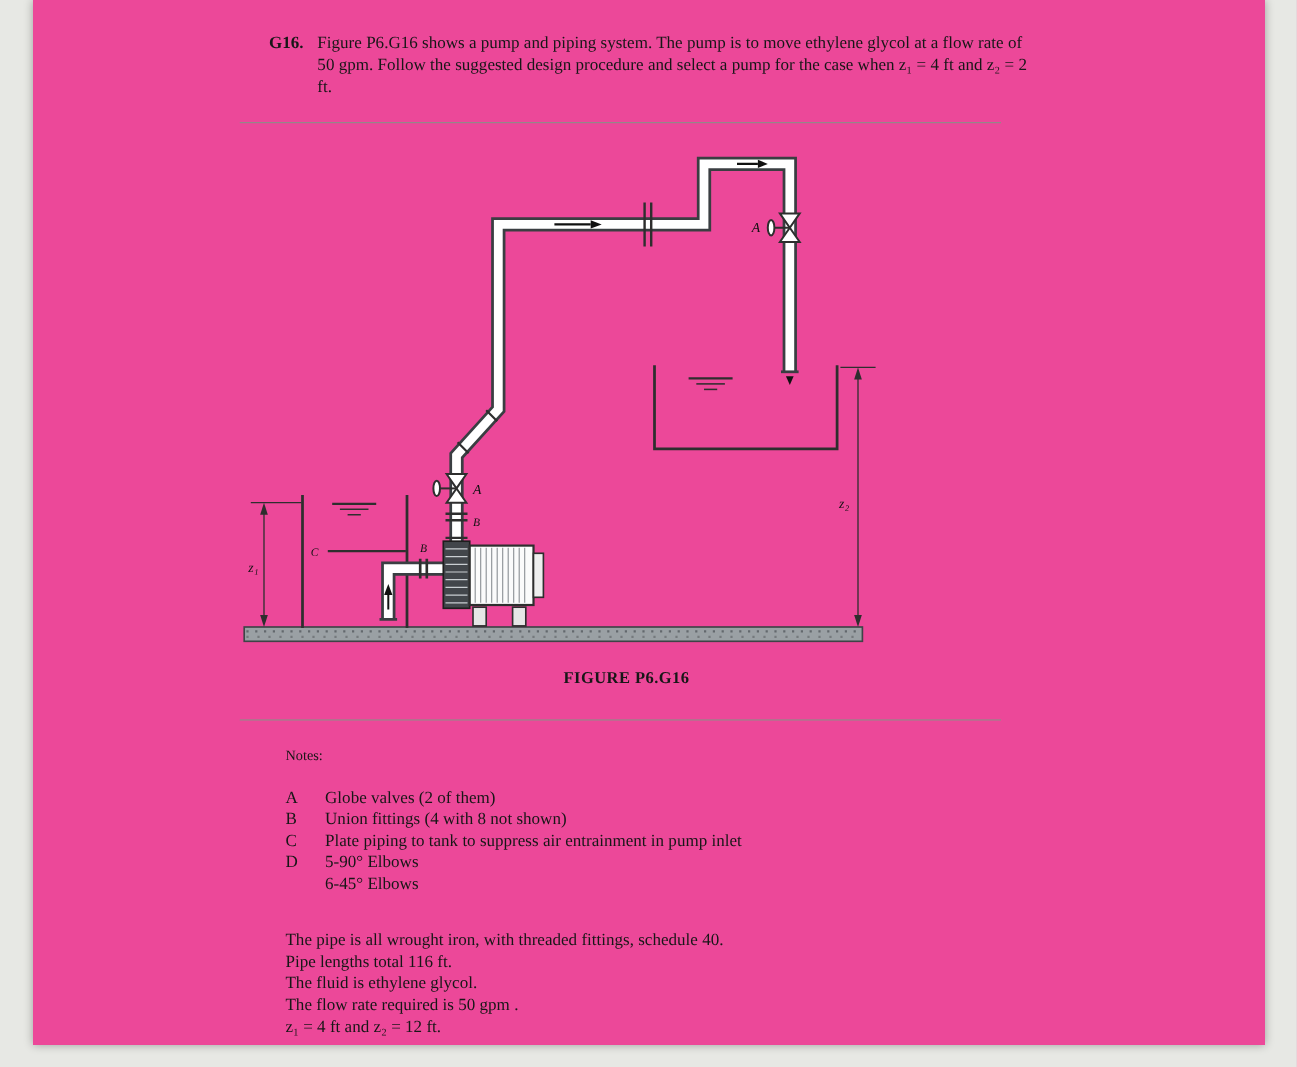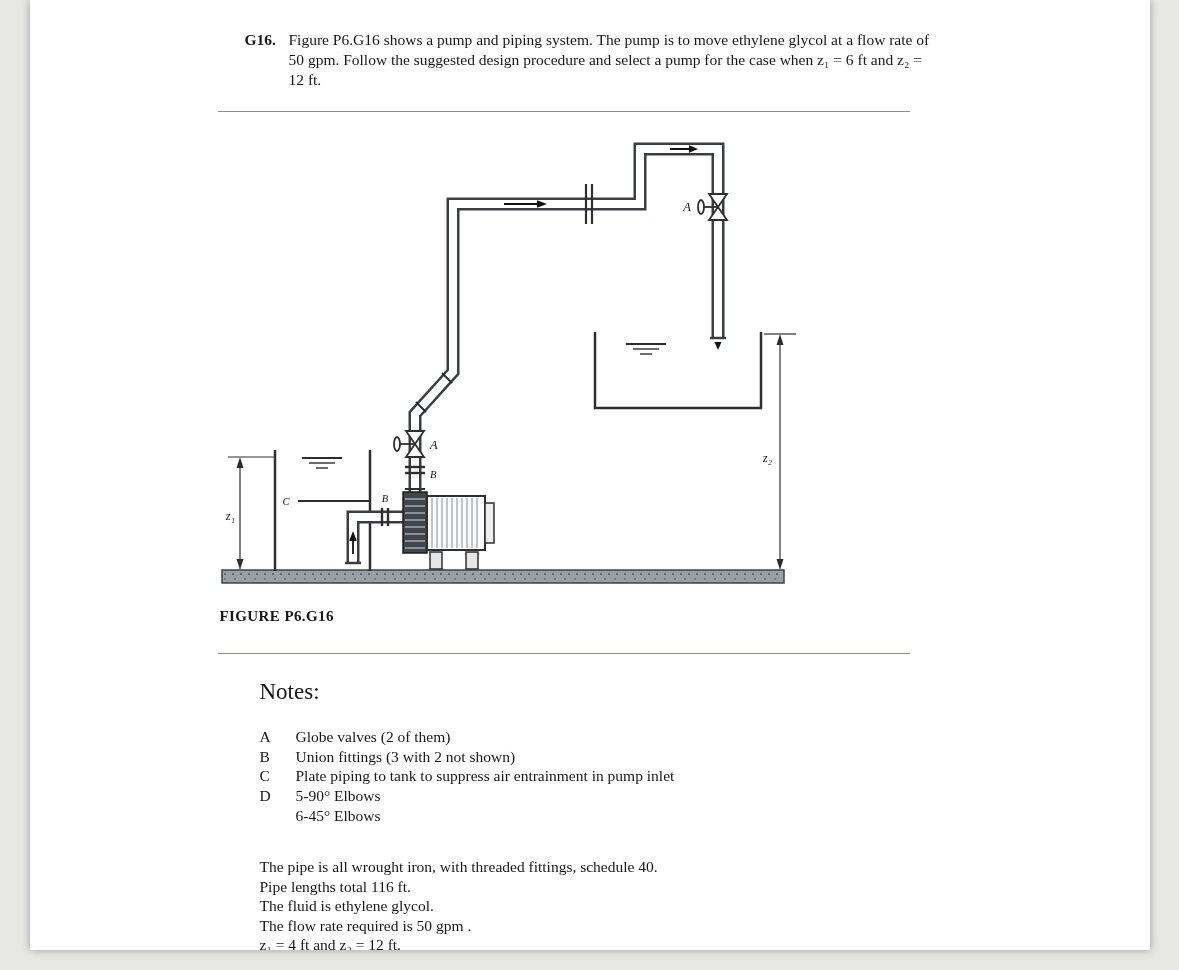--- a/index.html
+++ b/index.html
@@ -6,21 +6,21 @@
   body{
     background:#e7e8e4;
     min-height:970px;
     font-family:"Liberation Serif","DejaVu Serif",serif;
     color:#171717;
   }
   .page{
     width:1120px;
     height:950px;
     margin:0 auto;
-    background:#ffffff;
+    background:#ec4899;
     box-shadow:0 0 8px rgba(0,0,0,.32);
     overflow:hidden;
     position:relative;
   }
   .problem{
     display:flex;
     margin:30px 0 0 215px;
     font-size:15.5px;
     line-height:1.28;
   }
@@ -32,33 +32,33 @@
     margin:22px 0 0 188px;
     height:0;
   }
   .rule-bottom{margin-top:28px;}
   .figure-block{
     margin:10px 0 0 190px;
     width:700px;
     padding:0;
   }
   figcaption{
-    text-align:left;
+    text-align:center;
     font-weight:bold;
     font-size:15px;
     letter-spacing:.4px;
     margin-top:12px;
   }
   .notes{
     margin:24px 0 0 230px;
     font-size:15.5px;
     line-height:1.26;
   }
   .notes-heading{
-    font-size:23px;
+    font-size:13px;
     font-weight:normal;
     margin:0 0 20px 0;
   }
   .note-row{display:flex;}
   .note-key{width:36px;flex:none;}
   .note-text{flex:1;}
   .details{margin-top:32px;}
   .detail-line{min-height:19px;}
   .svg-lbl{
     font-family:"Liberation Serif","DejaVu Serif",serif;
@@ -68,21 +68,21 @@
   }
   .svg-lbl-sm{font-size:10.5px;}
 </style>
 </head>
 <body>
 
 <div class="page">
 
   <div class="problem">
     <span class="prob-num">G16.</span>
-    <span class="prob-text">Figure P6.G16 shows a pump and piping system. The pump is to move ethylene glycol at a flow rate of 50 gpm.  Follow the suggested design procedure and select a pump for the case when z₁ = 6 ft and z₂ = 12 ft.</span>
+    <span class="prob-text">Figure P6.G16 shows a pump and piping system. The pump is to move ethylene glycol at a flow rate of 50 gpm.  Follow the suggested design procedure and select a pump for the case when z₁ = 4 ft and z₂ = 2 ft.</span>
   </div>
 
   <div class="rule"></div>
 
   <figure class="figure-block">
     <svg width="700" height="470" viewBox="0 0 700 470">
 
       <g>
         <rect x="2" y="448" width="562" height="13" fill="#9aa0a4" stroke="#3f4347" stroke-width="1.5"></rect>
         <line x1="4" y1="452" x2="562" y2="452" stroke="#63686d" stroke-width="2" stroke-dasharray="2 6"></line>
@@ -227,21 +227,21 @@
   <section class="notes">
     <h3 class="notes-heading">Notes:</h3>
 
     <div class="note-list">
       <div class="note-row">
         <span class="note-key">A</span>
         <span class="note-text">Globe valves (2 of them)</span>
       </div>
       <div class="note-row">
         <span class="note-key">B</span>
-        <span class="note-text">Union fittings (3 with 2 not shown)</span>
+        <span class="note-text">Union fittings (4 with 8 not shown)</span>
       </div>
       <div class="note-row">
         <span class="note-key">C</span>
         <span class="note-text">Plate piping to tank to suppress air entrainment in pump inlet</span>
       </div>
       <div class="note-row">
         <span class="note-key">D</span>
         <span class="note-text">5-90° Elbows</span>
       </div>
       <div class="note-row">

